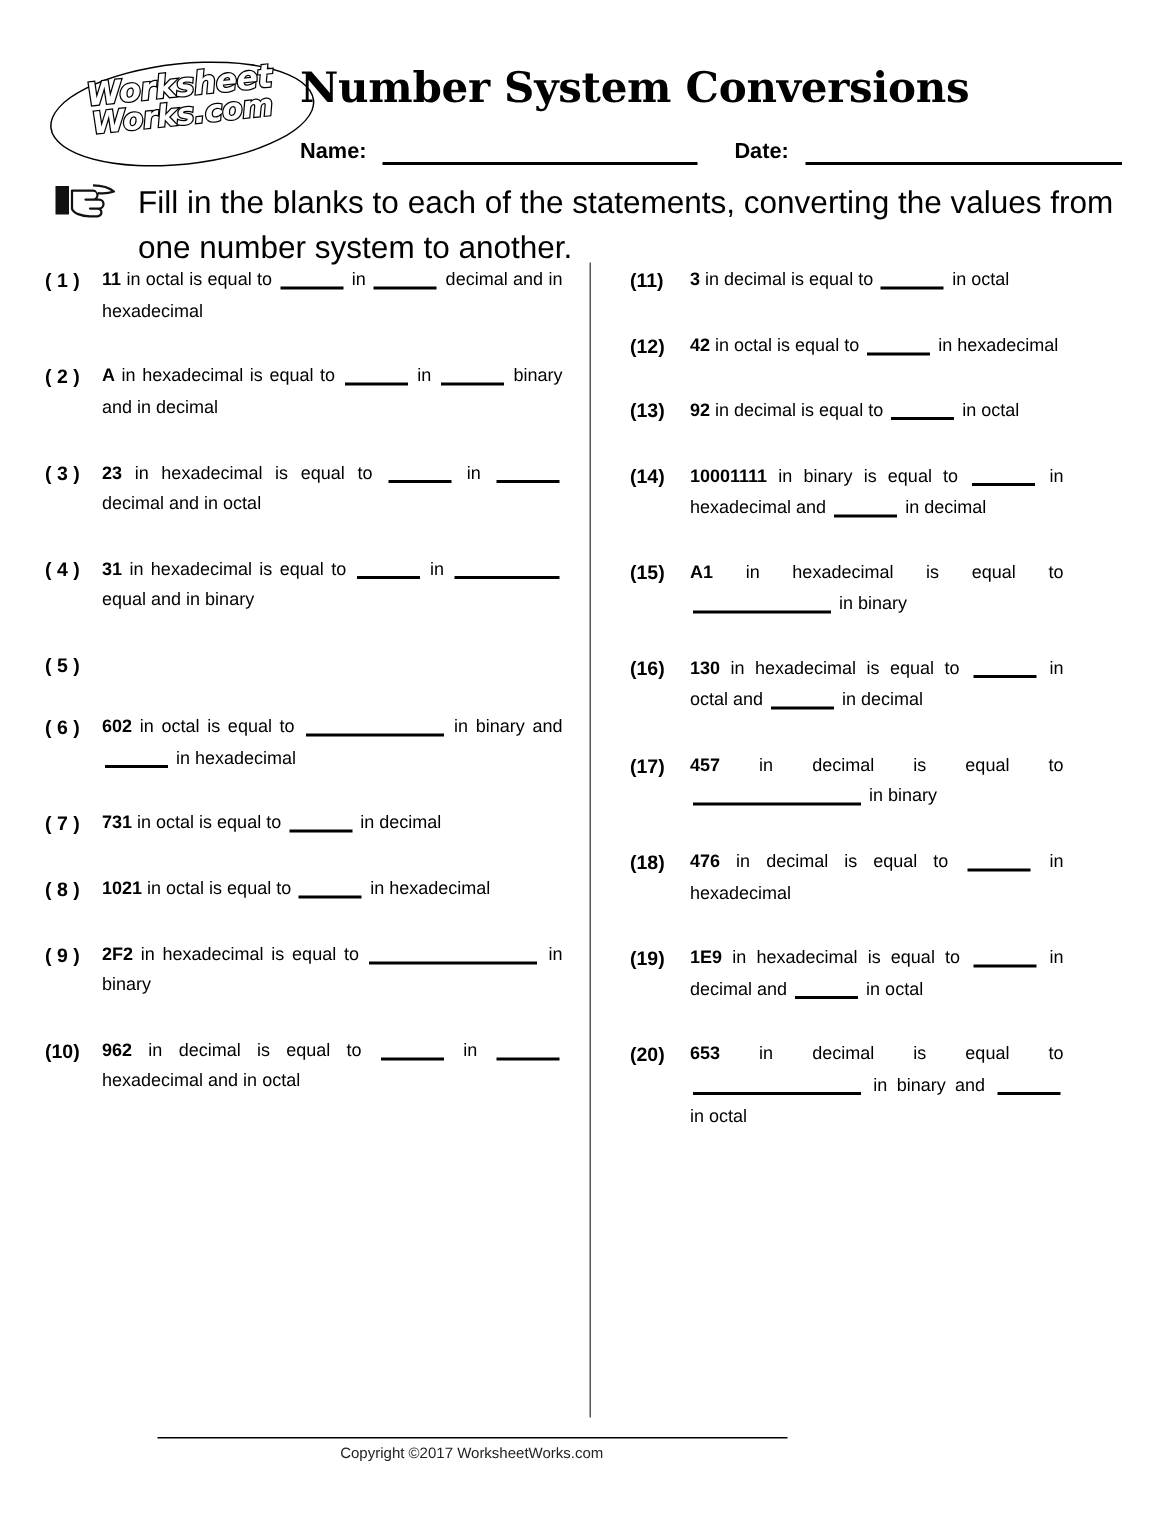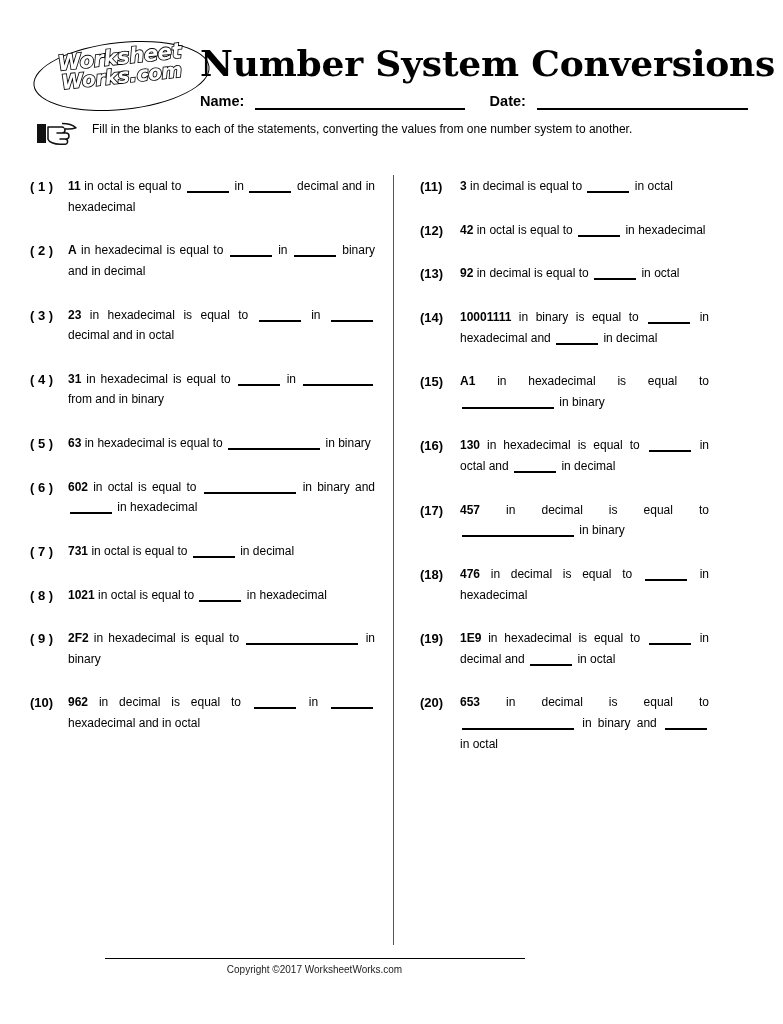--- a/index.html
+++ b/index.html
@@ -69,24 +69,24 @@
   }
   .logo-line2 {
     font-size: 20px;
   }
 
   .title {
     position: absolute;
     left: 200px;
     top: 42px;
     width: 540px;
-    text-align: right;
+    text-align: left;
     font-family: "DejaVu Serif", serif;
     font-weight: bold;
-    font-size: 36px;
+    font-size: 28px;
     letter-spacing: -0.2px;
     white-space: nowrap;
   }
 
   .namedate {
     position: absolute;
     left: 200px;
     top: 86px;
     width: 548px;
     height: 24px;
@@ -115,21 +115,21 @@
     width: 712px;
     display: flex;
     align-items: flex-start;
   }
   .hand-icon {
     width: 56px;
     flex: 0 0 56px;
     padding-top: 1px;
   }
   .instr-text {
-    font-size: 12px;
+    font-size: 21px;
     line-height: 1.42;
     padding-top: 1px;
   }
 
   
   .divider {
     position: absolute;
     left: 393px;
     top: 175px;
     width: 0;
@@ -256,25 +256,24 @@
         <div class="q">
           <div class="q-num">( 2 )</div>
           <div class="q-body"><span class="lead">A</span> <span>in hexadecimal is equal to</span> <span class="blank b-m"></span> <span>in</span> <span class="blank b-m"></span> <span>binary and</span> <span>in decimal</span> </div>
         </div>
         <div class="q">
           <div class="q-num">( 3 )</div>
           <div class="q-body"><span class="lead">23</span> <span>in hexadecimal is equal to</span> <span class="blank b-m"></span> <span>in</span> <span class="blank b-m"></span> <span>decimal and</span> <span>in octal</span> </div>
         </div>
         <div class="q">
           <div class="q-num">( 4 )</div>
-          <div class="q-body"><span class="lead">31</span> <span>in hexadecimal is equal to</span> <span class="blank b-m"></span> <span>in</span> <span class="blank b-l"></span> <span>from and</span> <span>in binary</span> </div>
+          <div class="q-body"><span class="lead">31</span> <span>in hexadecimal is equal to</span> <span class="blank b-m"></span> <span>in</span> <span class="blank b-l"></span> <span>equal and</span> <span>in binary</span> </div>
         </div>
         <div class="q">
           <div class="q-num">( 5 )</div>
-          <div class="q-body"><span class="lead">63</span> <span>in hexadecimal is equal to</span> <span class="blank b-xl"></span> <span>in binary</span> </div>
         </div>
         <div class="q">
           <div class="q-num">( 6 )</div>
           <div class="q-body"><span class="lead">602</span> <span>in octal is equal to</span> <span class="blank b-xl"></span> <span>in binary and</span> <span class="blank b-m"></span> <span>in hexadecimal</span> </div>
         </div>
         <div class="q">
           <div class="q-num">( 7 )</div>
           <div class="q-body"><span class="lead">731</span> <span>in octal is equal to</span> <span class="blank b-m"></span> <span>in</span> <span>decimal</span> </div>
         </div>
         <div class="q">

